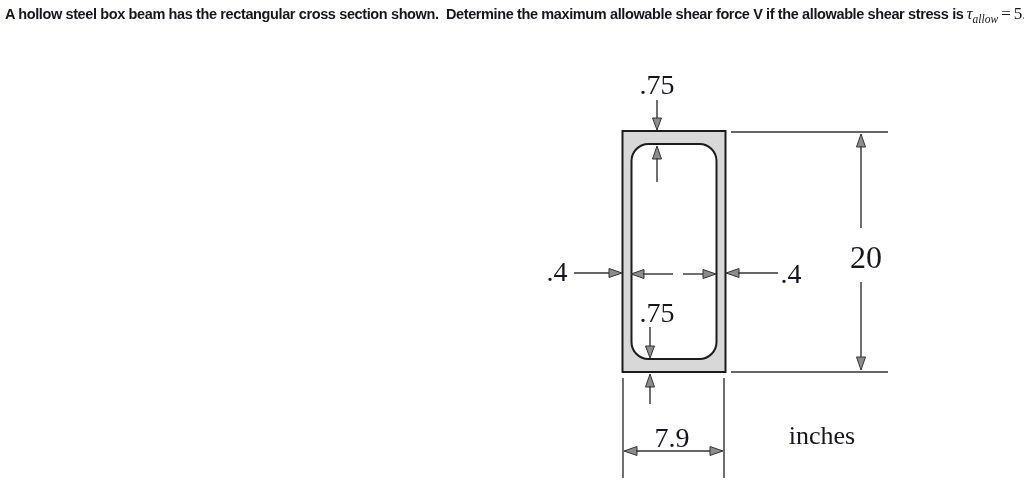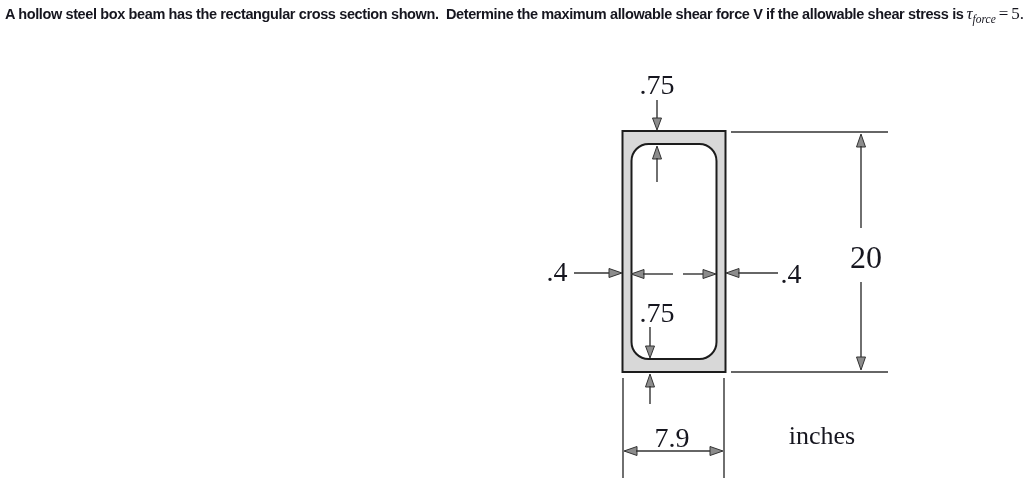--- a/index.html
+++ b/index.html
@@ -73,21 +73,21 @@
   }
   .size-28 { font-size: 28px; }
   .size-32 { font-size: 32px; }
   .size-26 { font-size: 26px; }
 </style>
 </head>
 <body>
 
 <div class="page">
 
-  <div class="title"><span>A hollow steel box beam has the rectangular cross section shown.  Determine the maximum allowable shear force V if the allowable shear stress is</span><span class="math"><span class="tau">τ</span><sub>force</sub><span class="eq">=</span><span class="val">5.25</span></span></div>
+  <div class="title"><span>A hollow steel box beam has the rectangular cross section shown.  Determine the maximum allowable shear force V if the allowable shear stress is</span><span class="math"><span class="tau">τ</span><sub>allow</sub><span class="eq">=</span><span class="val">5.25</span></span></div>
 
   <svg class="figure" width="1024" height="490" viewBox="0 0 1024 490">
 
     <rect class="outer-wall" x="622.5" y="131" width="103" height="241"></rect>
     <rect class="bore" x="631.5" y="144" width="85" height="215" rx="17" ry="17"></rect>
 
     <line class="dim-line" x1="657" y1="100" x2="657" y2="119"></line>
     <polygon class="arrow-head" points="657,130 652.5,118 661.5,118"></polygon>
 
     <polygon class="arrow-head" points="657,146 652.5,159 661.5,159"></polygon>

